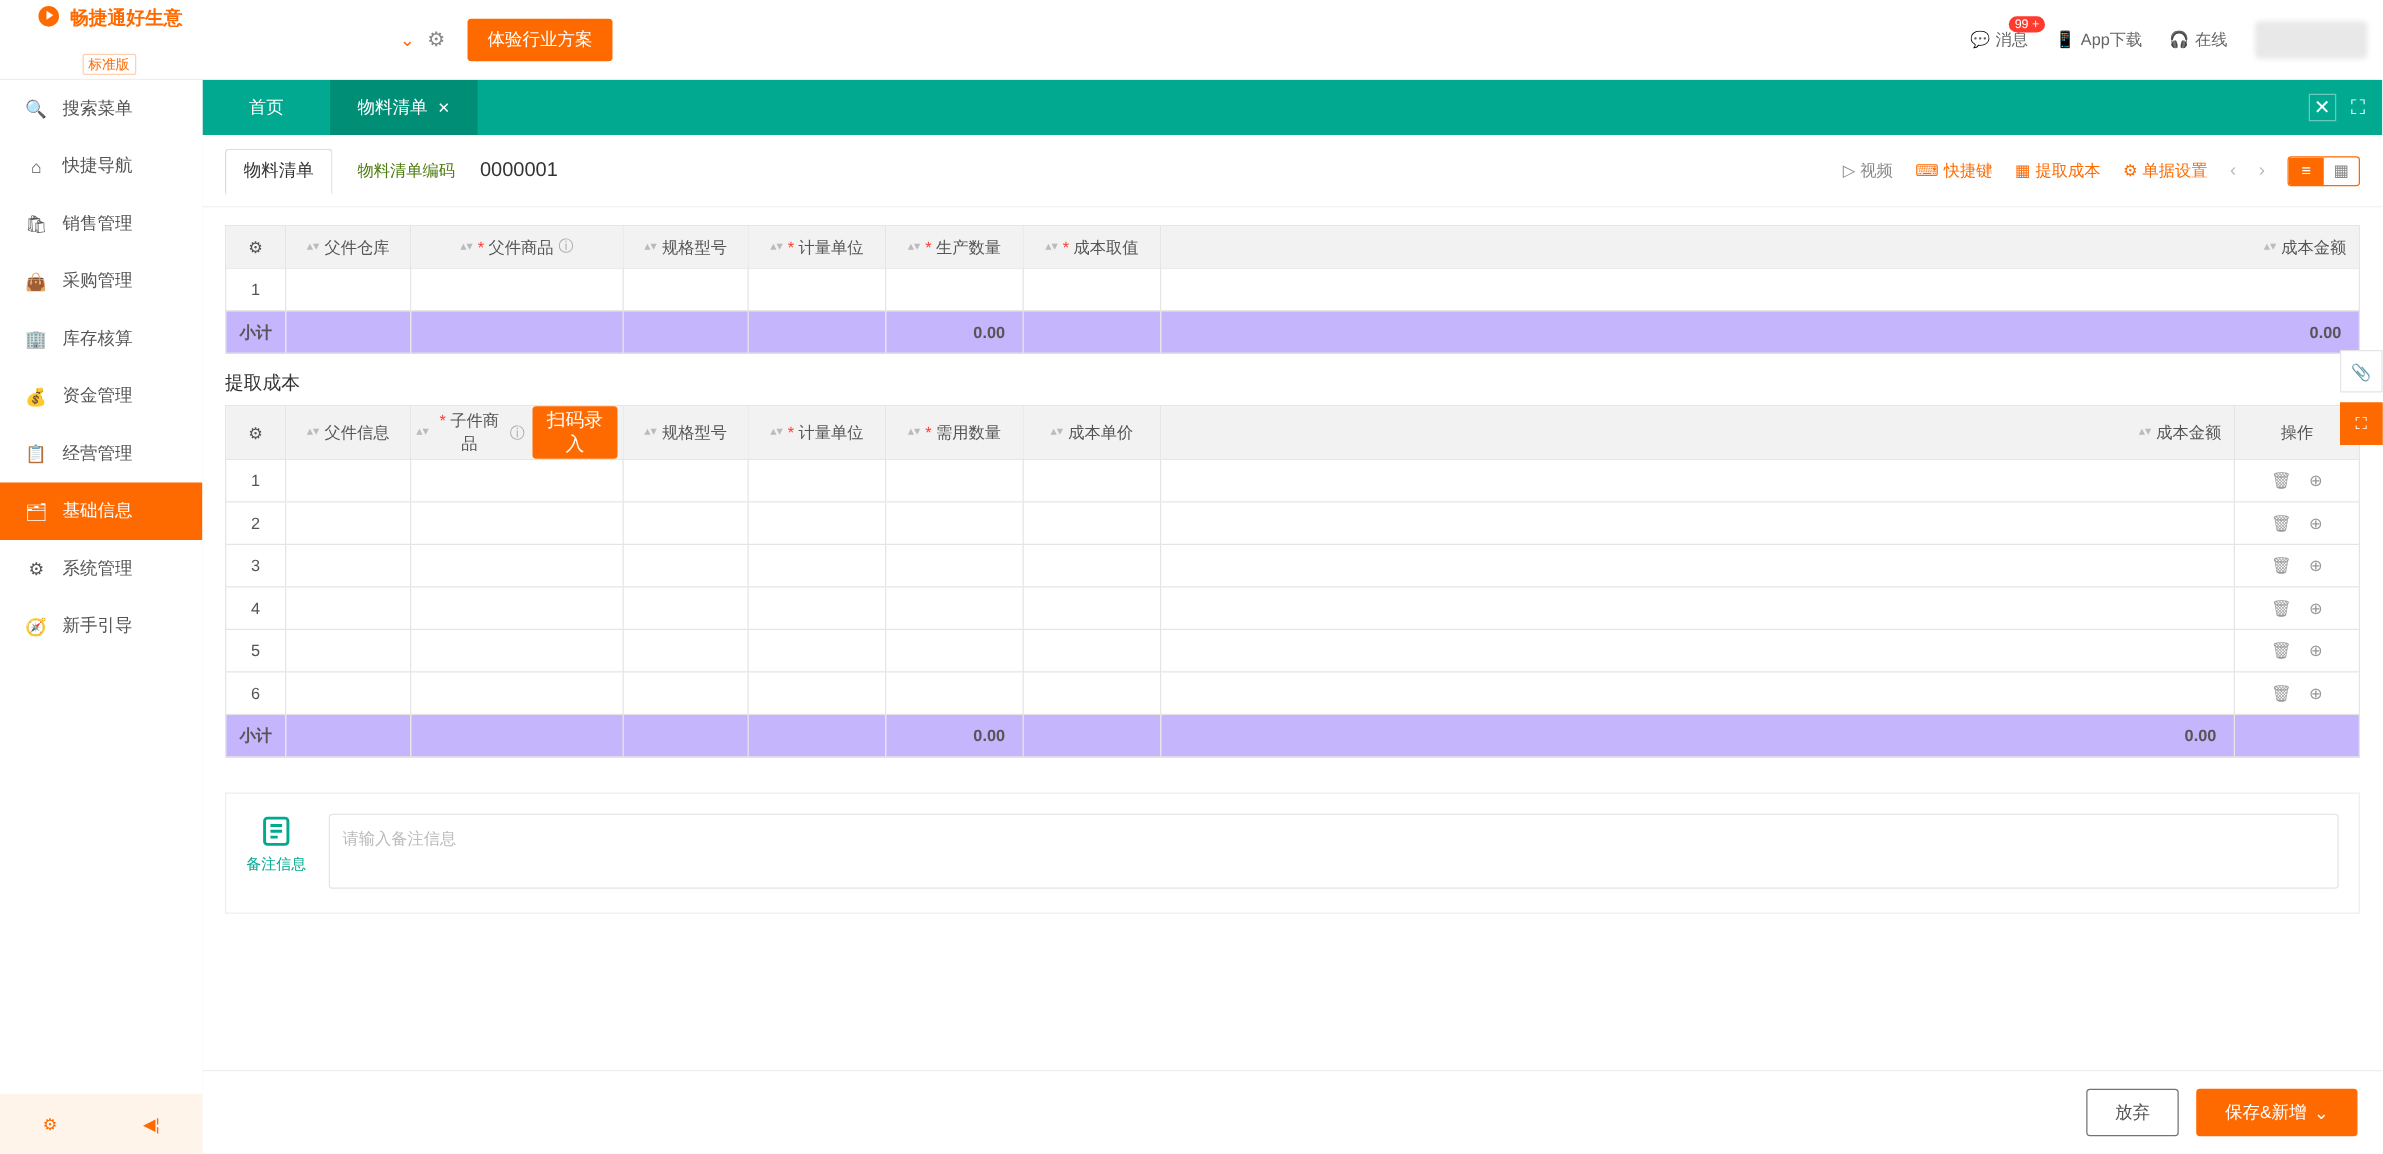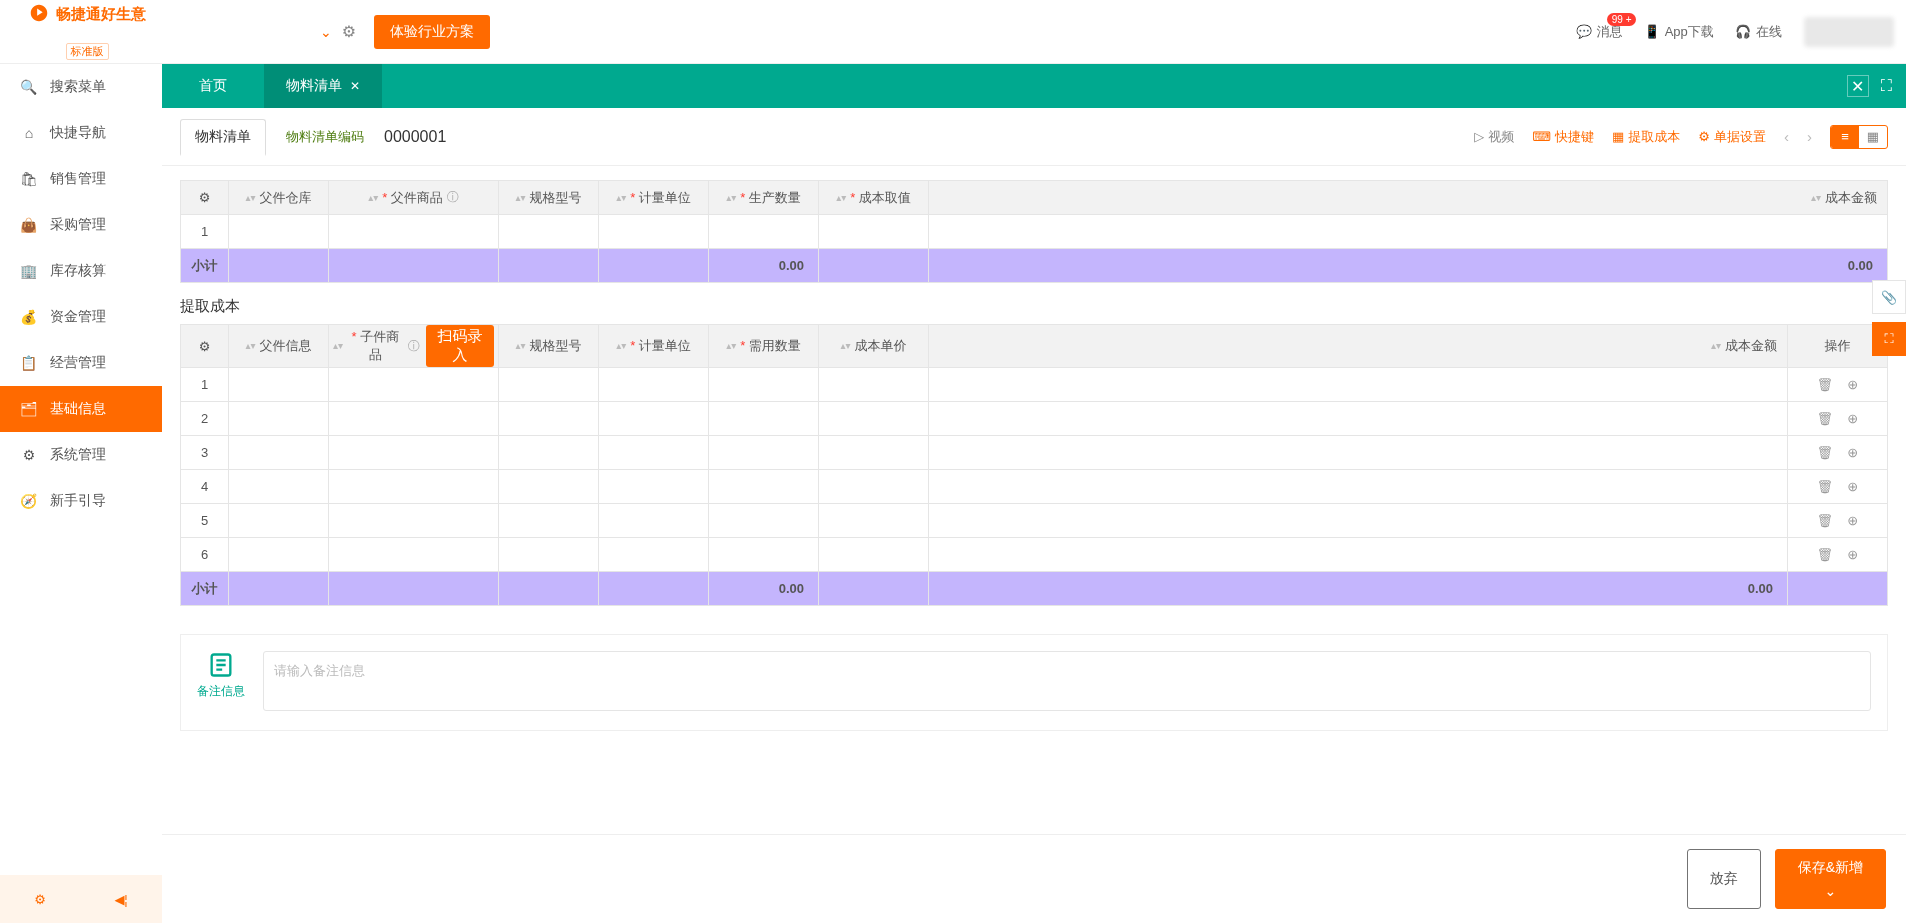--- a/index.html
+++ b/index.html
@@ -78,21 +78,21 @@
 .notes { margin-top: 28px; display: flex; gap: 18px; align-items: flex-start; border: 1px solid #eee; padding: 16px; }
 .note-ic { display: flex; flex-direction: column; align-items: center; color: #00a98f; font-size: 12px; gap: 4px; }
 .note-ic svg { width: 28px; height: 28px; }
 .note-input { flex: 1; }
 .note-input textarea { width: 100%; border: 1px solid #e5e5e5; border-radius: 3px; padding: 10px; font-size: 13px; resize: none; height: 60px; color: #333; }
 .note-input textarea::placeholder { color: #bbb; }
 
 
 .footer { background: #fff; padding: 14px 20px; display: flex; justify-content: flex-end; gap: 14px; border-top: 1px solid #eee; }
 .btn { padding: 9px 22px; border-radius: 3px; font-size: 14px; cursor: pointer; border: 1px solid #737373; background: #fff; color: #555; }
-.btn.primary { background: #ff6a00; border-color: #ff6a00; color: #fff; display: flex; align-items: center; gap: 6px; flex-direction: column; }
+.btn.primary { background: #ff6a00; border-color: #ff6a00; color: #fff; display: flex; align-items: center; gap: 6px; }
 
 
 .float-r { position: fixed; right: 0; top: 280px; display:flex; flex-direction:column; gap:8px; }
 .float-btn { width: 34px; height: 34px; display:flex; align-items:center; justify-content:center; background:#fff; border:1px solid #e5e5e5; color:#888; cursor:pointer;}
 .float-btn.orange { background:#ff6a00; border-color:#ff6a00; color:#fff;}
 
 svg { display: block; }
 </style>
 </head>
 <body>

